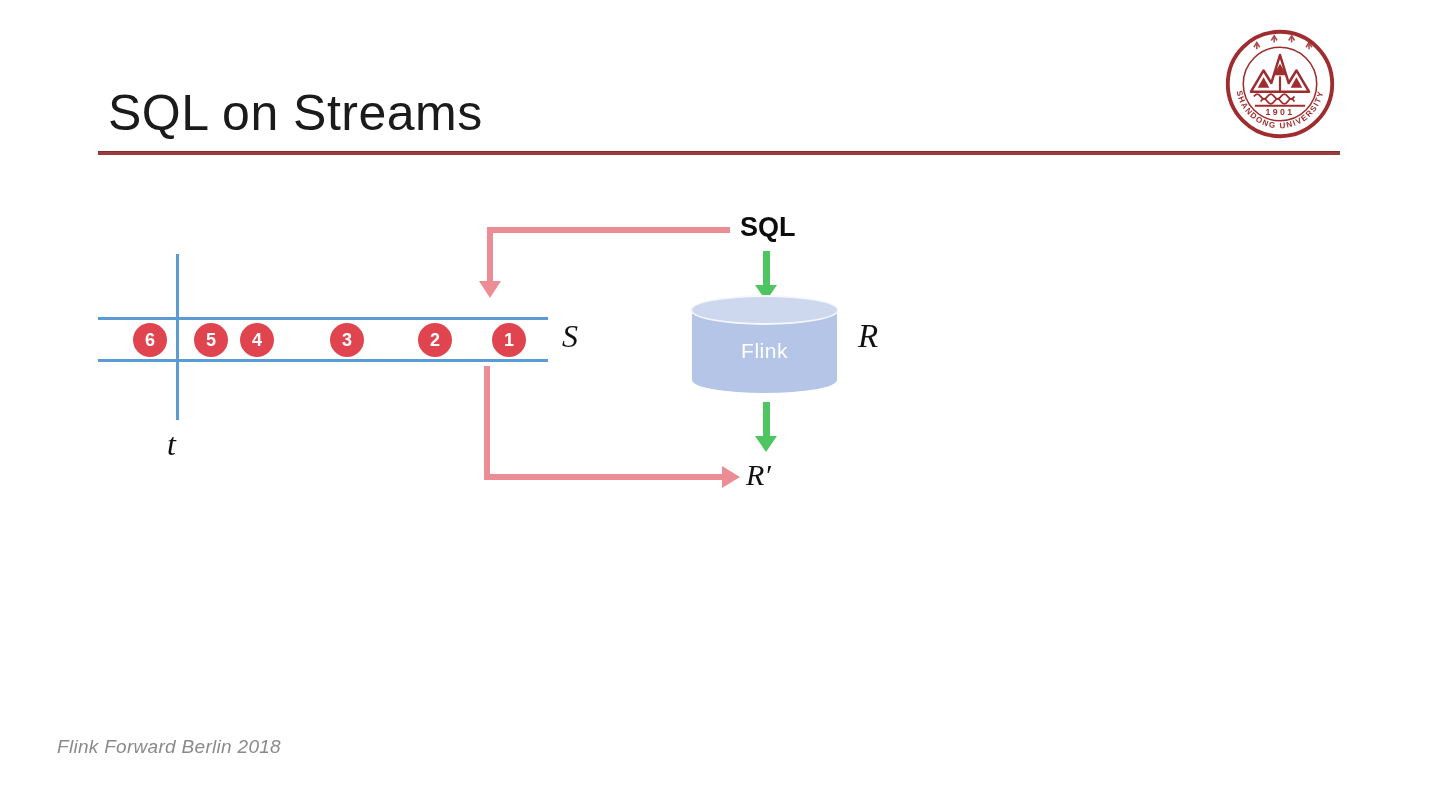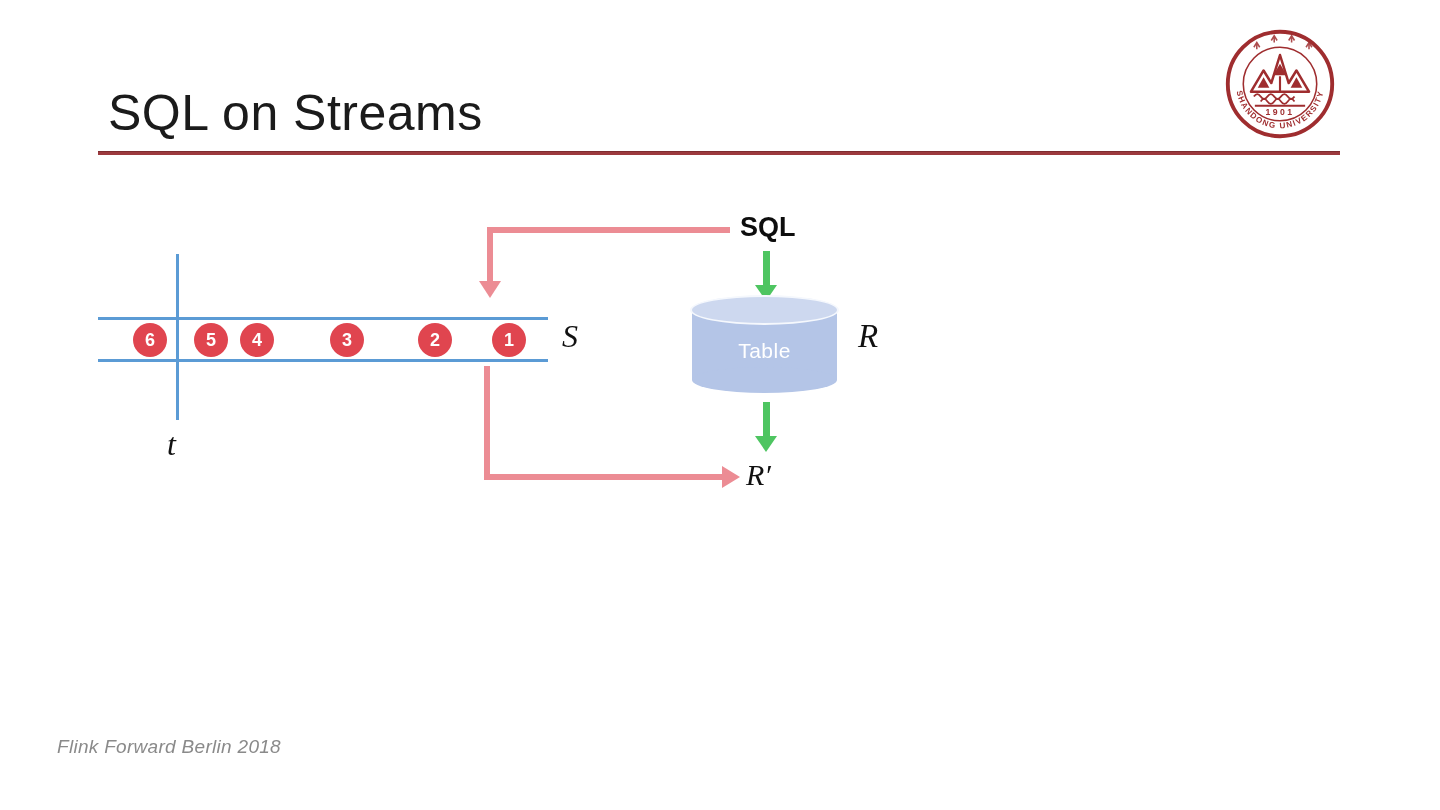--- a/index.html
+++ b/index.html
@@ -146,21 +146,21 @@
 
   <div class="abs math lbl-S">S</div>
   <div class="abs math lbl-t">t</div>
 
   <div class="abs green g1-shaft"></div>
   <div class="abs head-down-green g1-head"></div>
 
   <div class="abs cyl-body"></div>
   <div class="abs cyl-bottom"></div>
   <div class="abs cyl-top"></div>
-  <div class="abs cyl-label">Table</div>
+  <div class="abs cyl-label">Flink</div>
   <div class="abs math lbl-R">R</div>
 
   <div class="abs green g2-shaft"></div>
   <div class="abs head-down-green g2-head"></div>
 
   <div class="abs salmon out-v"></div>
   <div class="abs salmon out-h"></div>
   <div class="abs head-right-salmon"></div>
   <div class="abs math lbl-Rp">R′</div>
 

